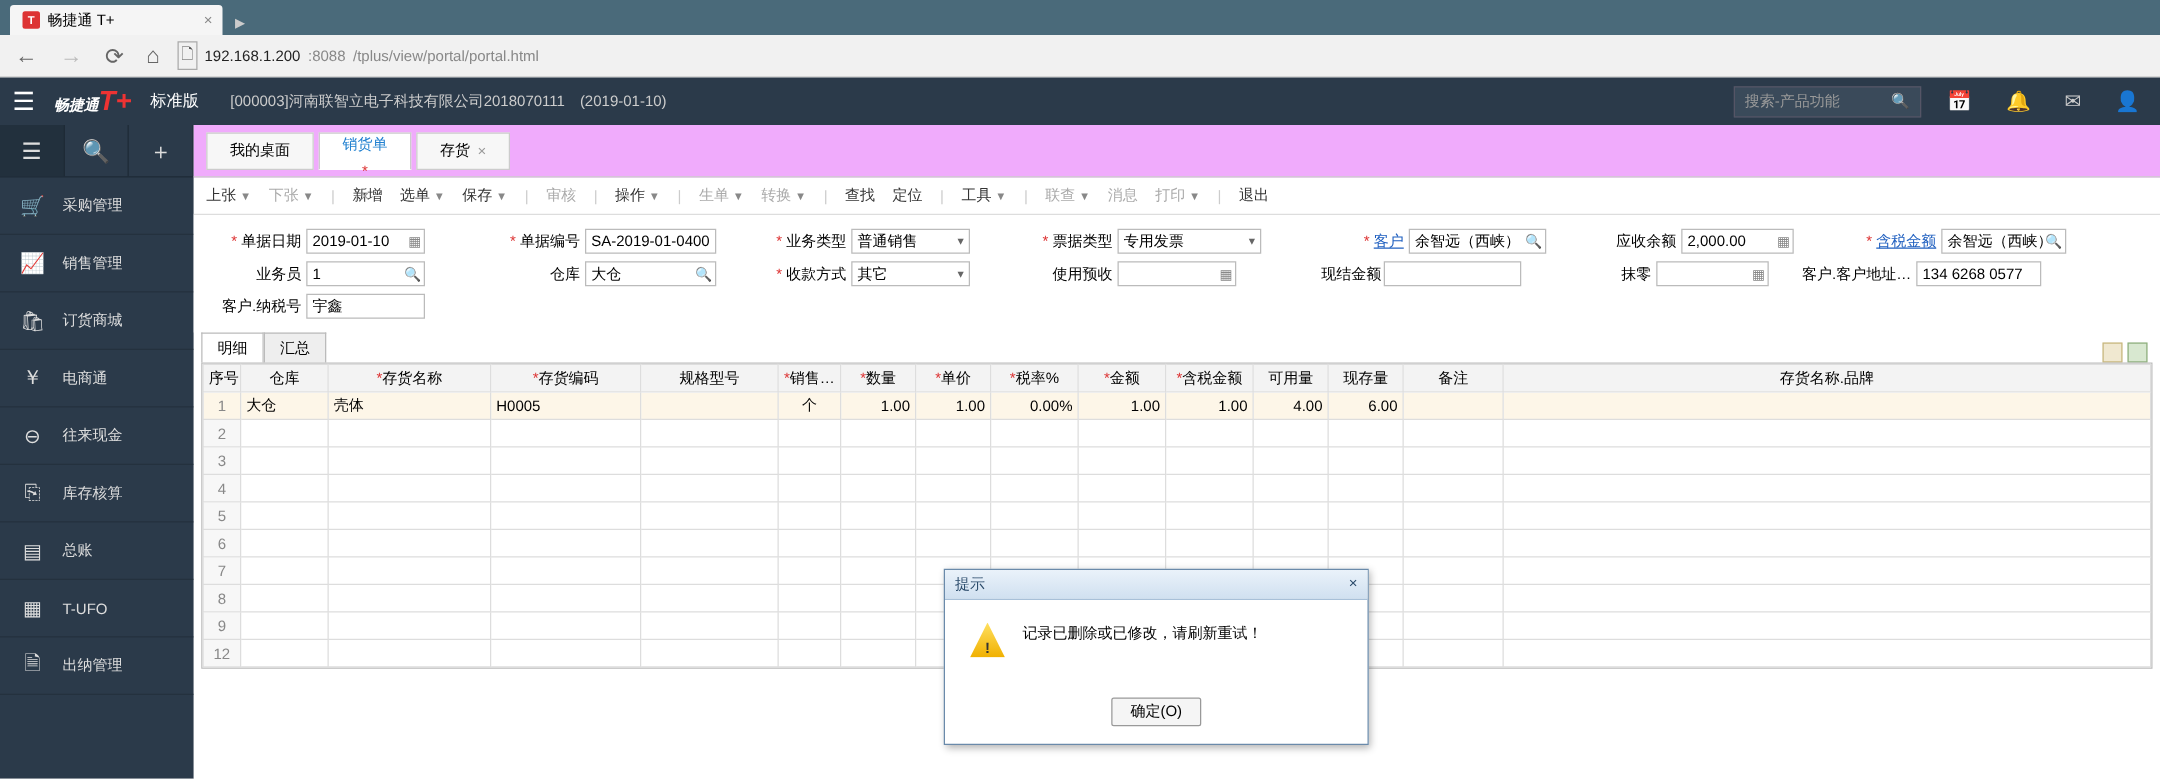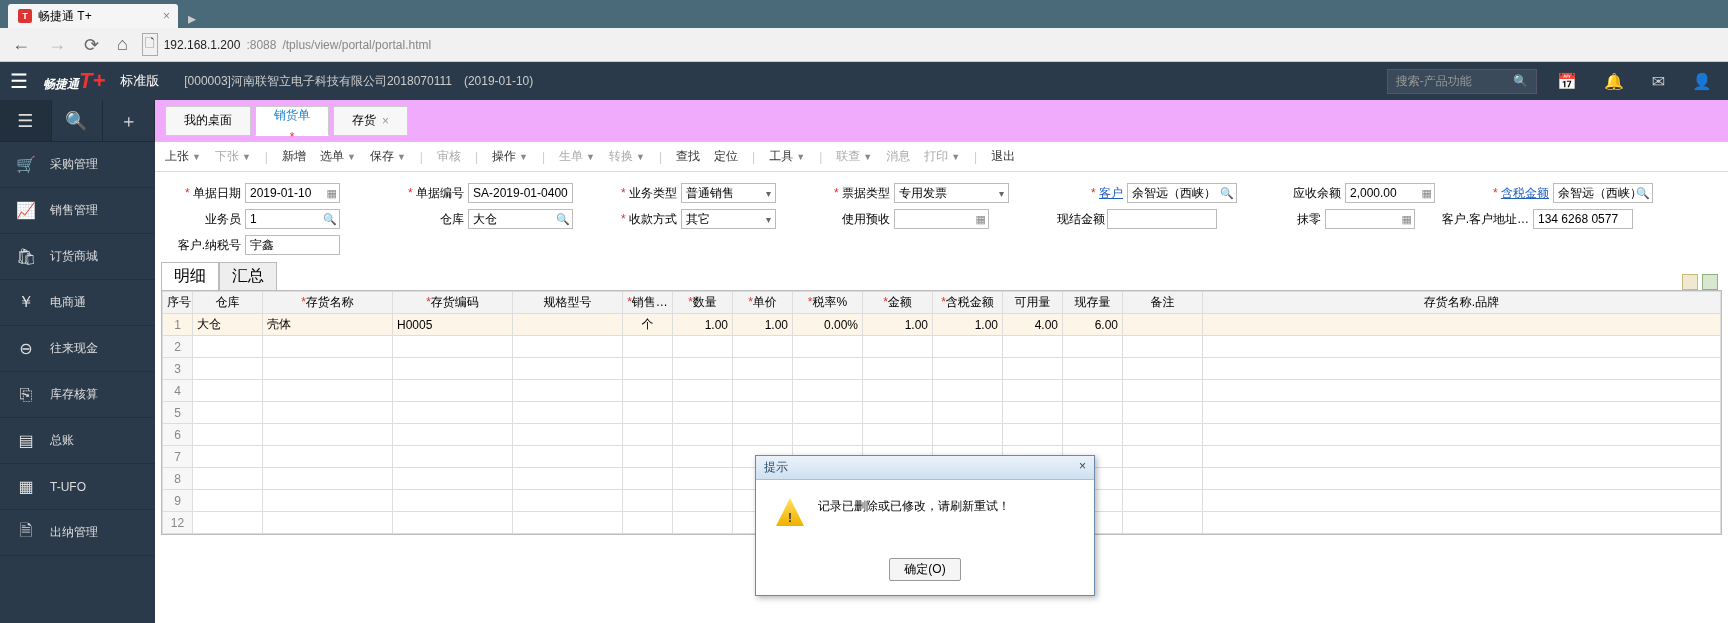--- a/index.html
+++ b/index.html
@@ -66,21 +66,21 @@
 .fld { display: flex; align-items: center; }
 .fld label { text-align: right; padding-right: 4px; white-space: nowrap; }
 .fld label .req { color: #d33; }
 .fld label .link { color: #2060c0; text-decoration: underline; }
 .fld .input { border: 1px solid #bbb; height: 20px; padding: 0 4px; background: #fff; display: inline-flex; align-items: center; position: relative; }
 .fld .input .picker { position: absolute; right: 2px; color: #888; font-size: 11px; }
 .fld .input.combo::after { content: "▾"; position: absolute; right: 4px; color: #666; font-size: 10px; }
 
 
 .subtabs { display: flex; padding-left: 6px; height: 24px; align-items: flex-end; }
-.subtab { padding: 3px 12px; border: 1px solid #bbb; background: #eee; border-bottom: none; font-size:16px;}
+.subtab { padding: 3px 12px; border: 1px solid #bbb; background: #eee; border-bottom: none; font-size:12px;}
 .subtab.active { background: #fff; }
 .subtab-icons { margin-left:auto; padding-right:10px; display:flex; gap:4px;}
 .subtab-icons span { width:16px; height:16px; background:#f0e8d0; border:1px solid #c8b880; display:inline-block;}
 .subtab-icons span:last-child { background:#d8e8d0; border-color:#90b080;}
 
 
 .grid { border: 1px solid #bbb; margin: 0 6px; }
 .grid table { width: 100%; border-collapse: collapse; table-layout: fixed; }
 .grid th, .grid td { border: 1px solid #ddd; height: 22px; padding: 0 4px; overflow: hidden; white-space: nowrap; }
 .grid th { background: #f3f3f3; font-weight: normal; text-align: center; }

